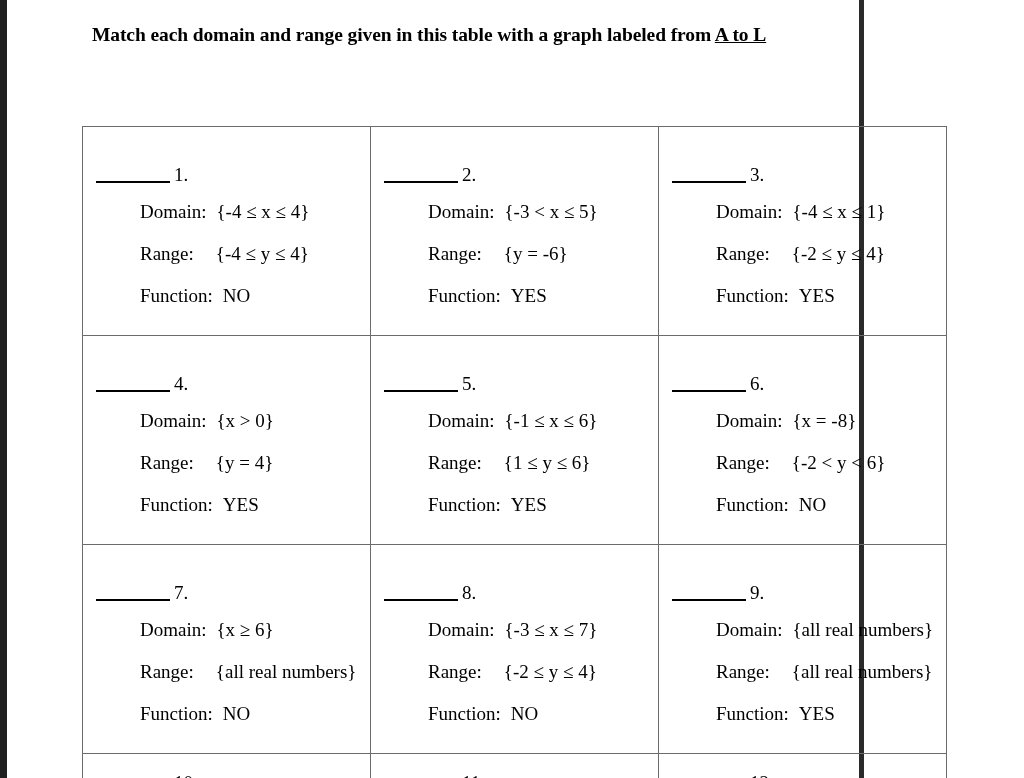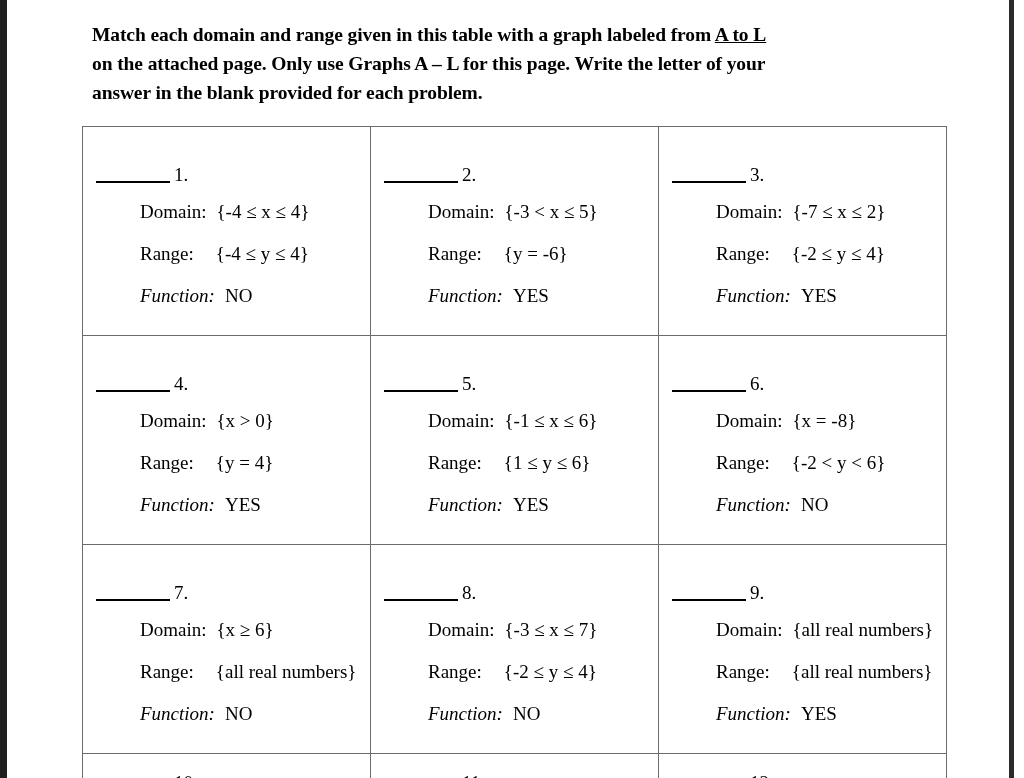--- a/index.html
+++ b/index.html
@@ -23,21 +23,21 @@
     bottom: 0;
     width: 7px;
     background: #1f1f1f;
   }
   .scan-edge.left  { left: 0; }
   .scan-edge.right { right: 0; width: 5px; background: #2a2a2a; }
 
   .page {
     position: absolute;
     left: 0; top: 0;
-    width: 1014px;
+    width: 864px;
     height: 778px;
   }
 
   
   .instructions {
     position: absolute;
     left: 92px;
     top: 20px;
     width: 838px;
     font-weight: bold;
@@ -103,43 +103,42 @@
   .lbl {
     flex: 0 0 auto;
     white-space: nowrap;
   }
   .val {
     white-space: nowrap;
   }
   
   .lbl-domain   { margin-right: 10px; }
   .lbl-range    { margin-right: 22px; }
-  .lbl-function { margin-right: 10px; font-style: italic; }
+  .lbl-function { margin-right: 10px; }
 
   
   .table td.clipped { height: 36px; }
   .clipped .cell {
     height: 36px;
     padding-top: 17px;
     overflow: hidden;
   }
   .clipped .q-head { height: 20px; }
 </style>
 </head>
 <body>
 
 <div class="page">
 
   <div class="scan-edge left"></div>
   <div class="scan-edge right"></div>
 
   <div class="instructions">
     <span>Match each domain and range given in this table with a graph labeled from </span><span class="u">A to L</span><br>
-    <span>on the attached page.  Only use Graphs A – L for this page. Write the letter of your</span><br>
-    <span>answer  in the blank provided for each problem.</span>
+    <br>
   </div>
 
   <table class="table">
     <tbody>
       <tr>
         <td>
           <div class="cell">
             <div class="q-head">
               <span class="q-blank"></span>
               <span class="q-num">1.</span>
@@ -179,21 +178,21 @@
           </div>
         </td>
         <td>
           <div class="cell">
             <div class="q-head">
               <span class="q-blank"></span>
               <span class="q-num">3.</span>
             </div>
             <div class="row-line first">
               <span class="lbl lbl-domain">Domain:</span>
-              <span class="val">{-7 ≤ x ≤ 2}</span>
+              <span class="val">{-4 ≤ x ≤ 1}</span>
             </div>
             <div class="row-line">
               <span class="lbl lbl-range">Range:</span>
               <span class="val">{-2 ≤ y ≤ 4}</span>
             </div>
             <div class="row-line">
               <span class="lbl lbl-function">Function:</span>
               <span class="val">YES</span>
             </div>
           </div>

